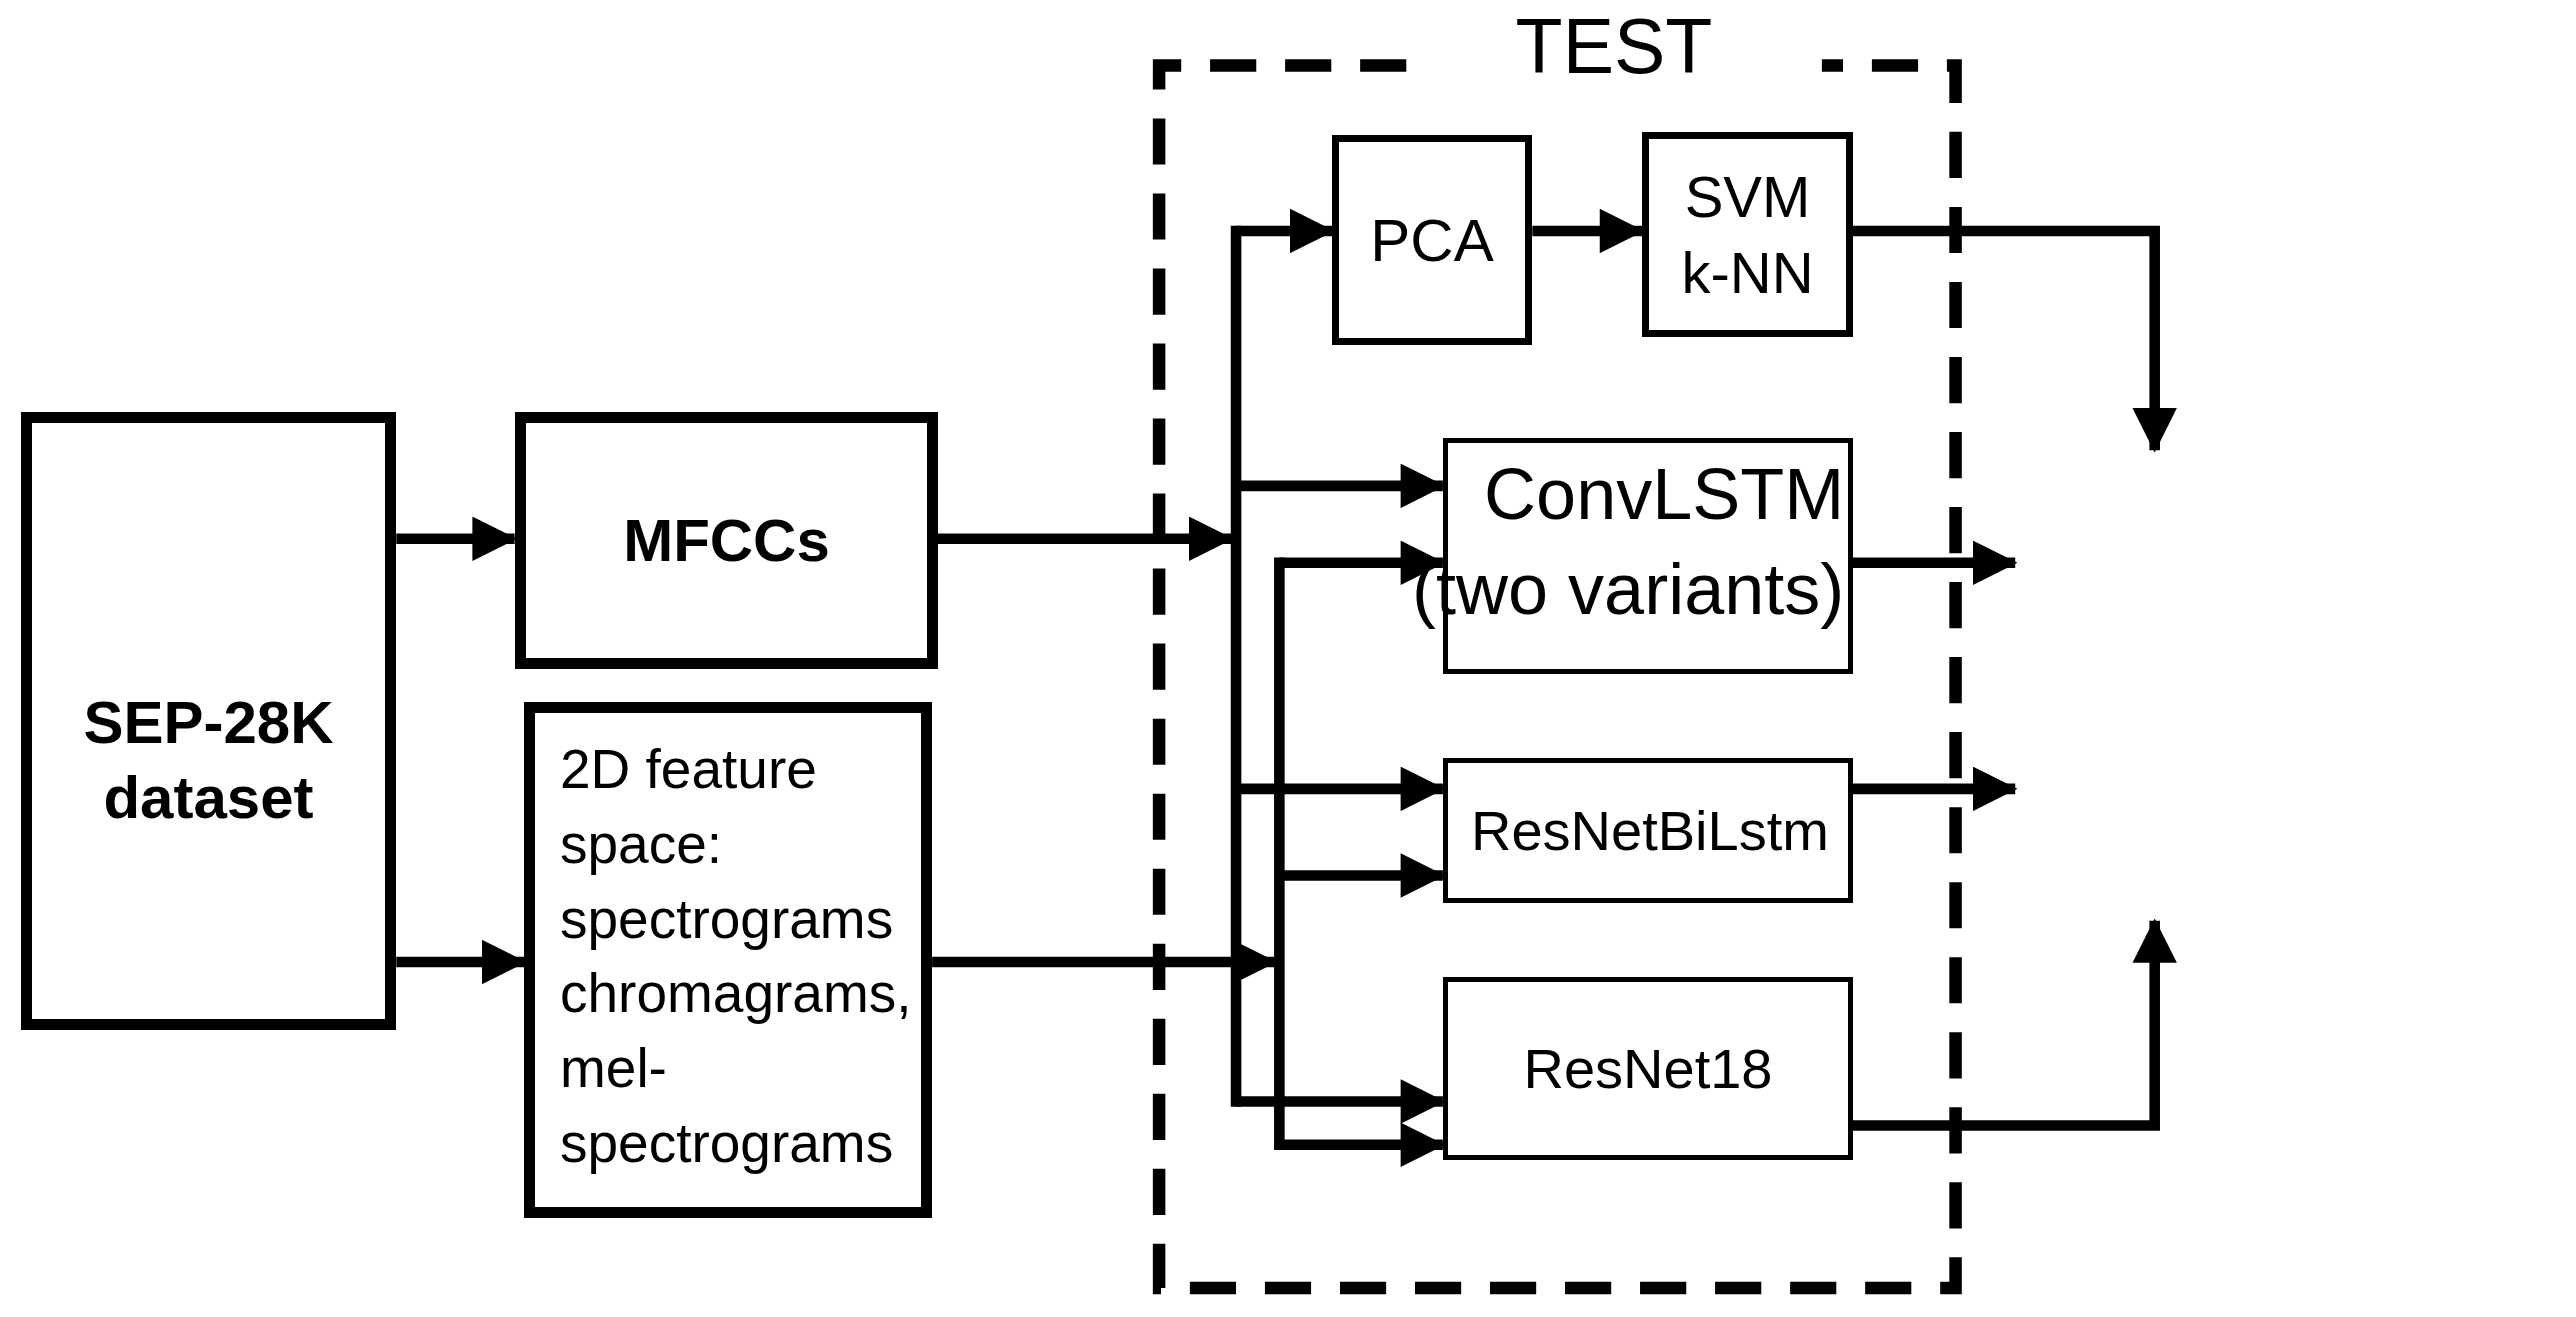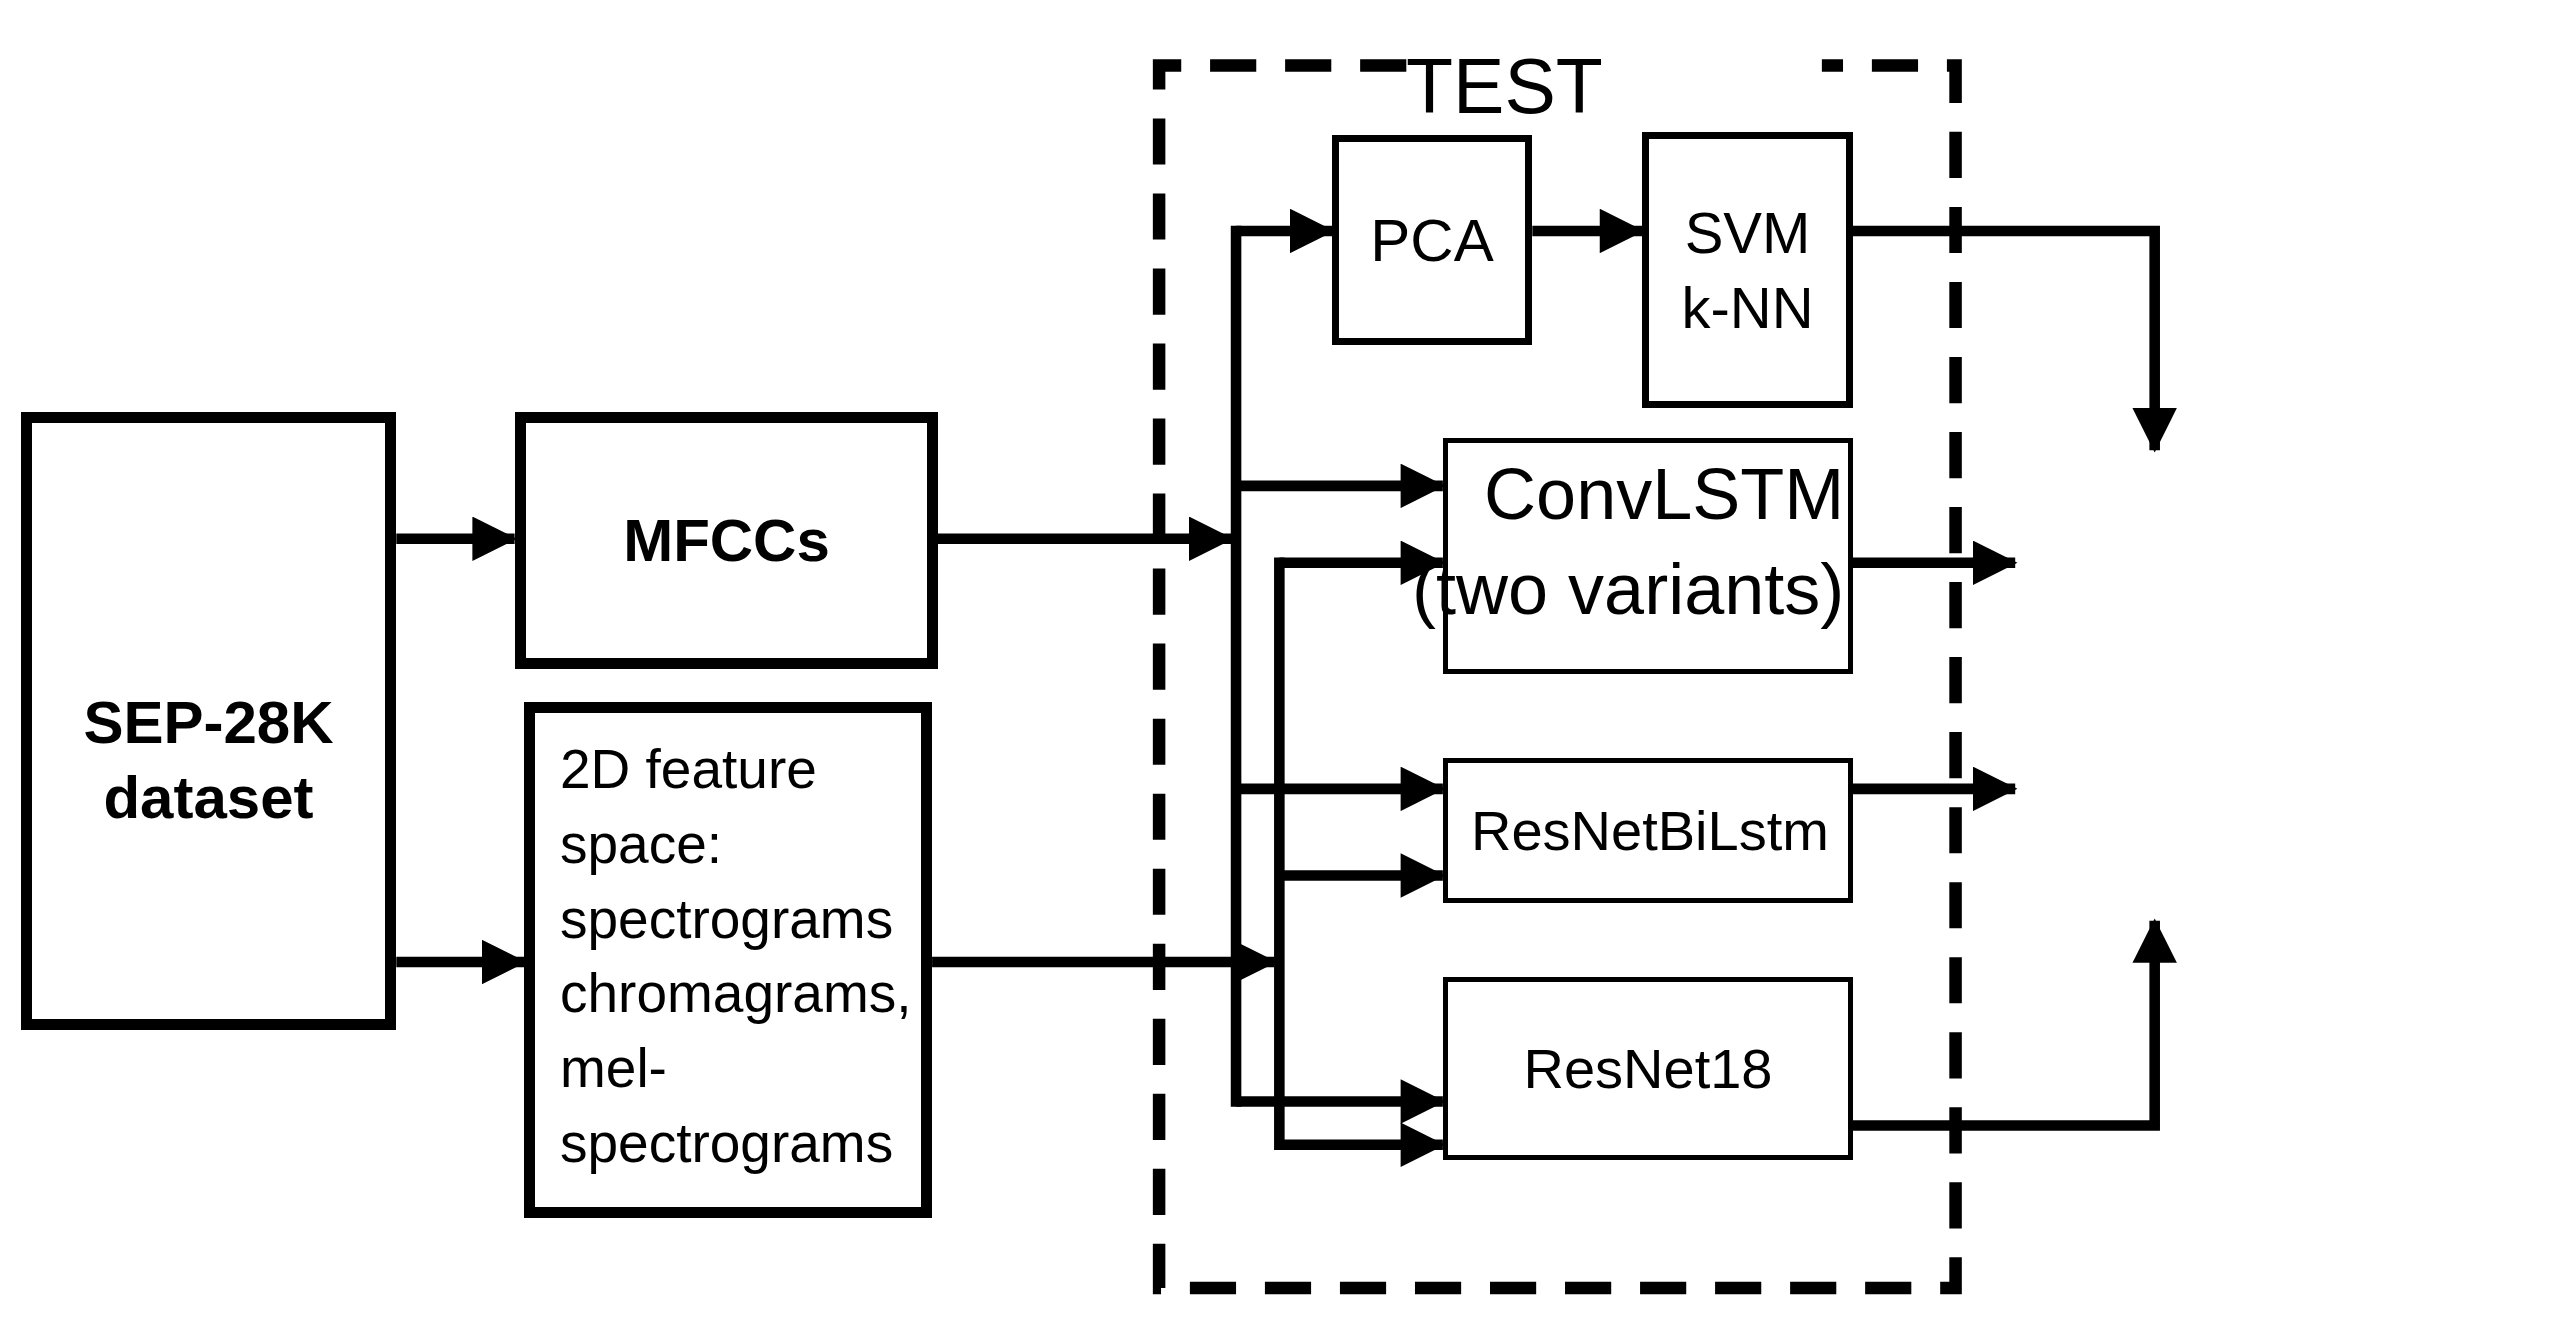--- a/index.html
+++ b/index.html
@@ -57,21 +57,21 @@
     border-width: 11.5px;
     font-size: 55px; line-height: 1.36;
     padding: 19px 5.8px 5.8px 25px;
   }
   .pca {
     left: 1332px; top: 135px; width: 200px; height: 210px;
     border-width: 7.7px;
     font-size: 60px;
   }
   .svm {
-    left: 1642px; top: 132px; width: 211px; height: 276px;
+    left: 1642px; top: 132px; width: 211px; height: 205px;
     border-width: 7.7px;
     font-size: 58px; line-height: 1.3;
   }
   .conv {
     left: 1443px; top: 438px; width: 410px; height: 236px;
     border-width: 5.8px;
     font-size: 72px; line-height: 1.32;
     padding: 3.8px 3.8px 3.8px 23px;
     align-items: flex-end;
   }
@@ -88,24 +88,24 @@
   }
   .comp {
     left: 2015px; top: 450px; width: 447px; height: 470px;
     border-width: 11.5px;
     font-size: 55px; line-height: 1.45;
     padding-left: 37px;
   }
   .test-label {
     position: absolute;
     left: 1406px; top: 7.7px; width: 416px;
+    text-align: center;
     font-size: 77px;
     line-height: 1.0;
     z-index: 3;
-    margin-top: 40px;
   }
   svg .wire {
     stroke: #000000;
     stroke-width: 11;
     fill: none;
   }
   svg .trunk {
     stroke-linecap: square;
   }
   svg .boundary {

